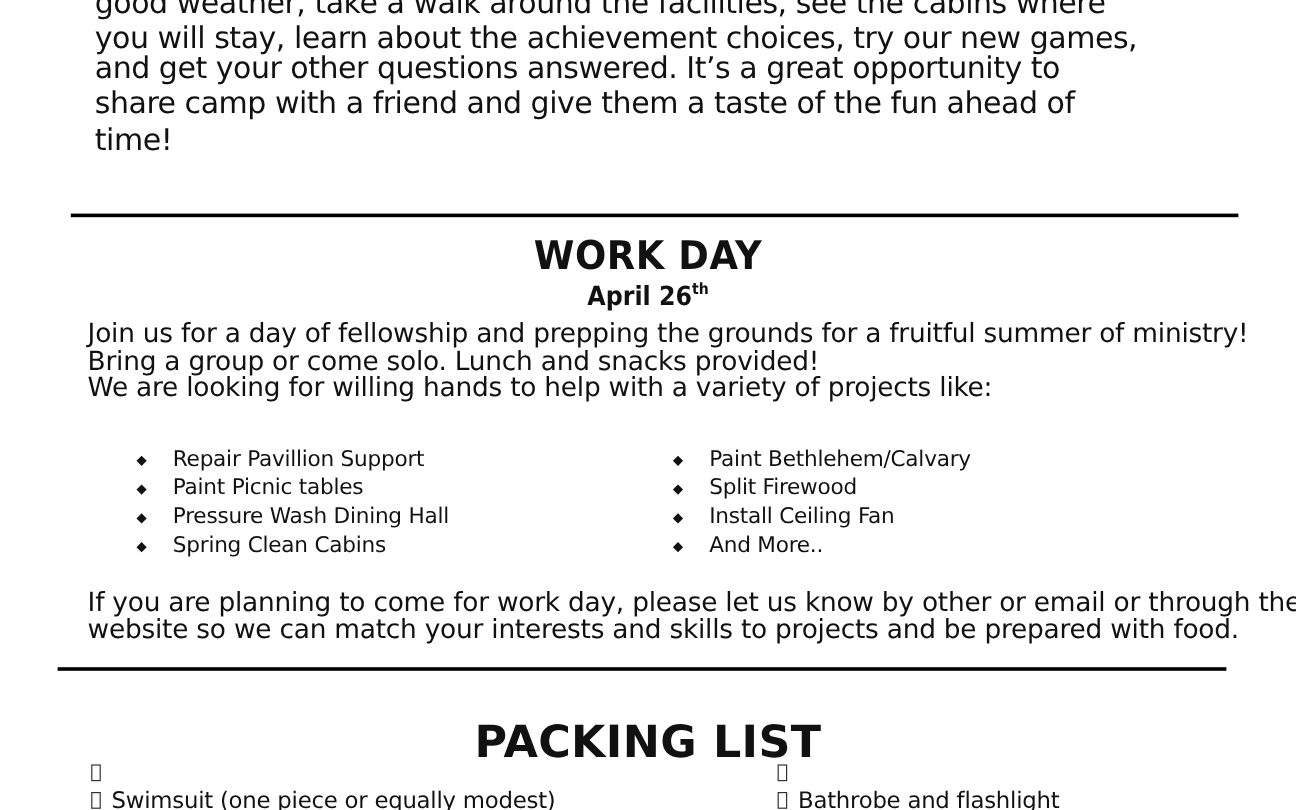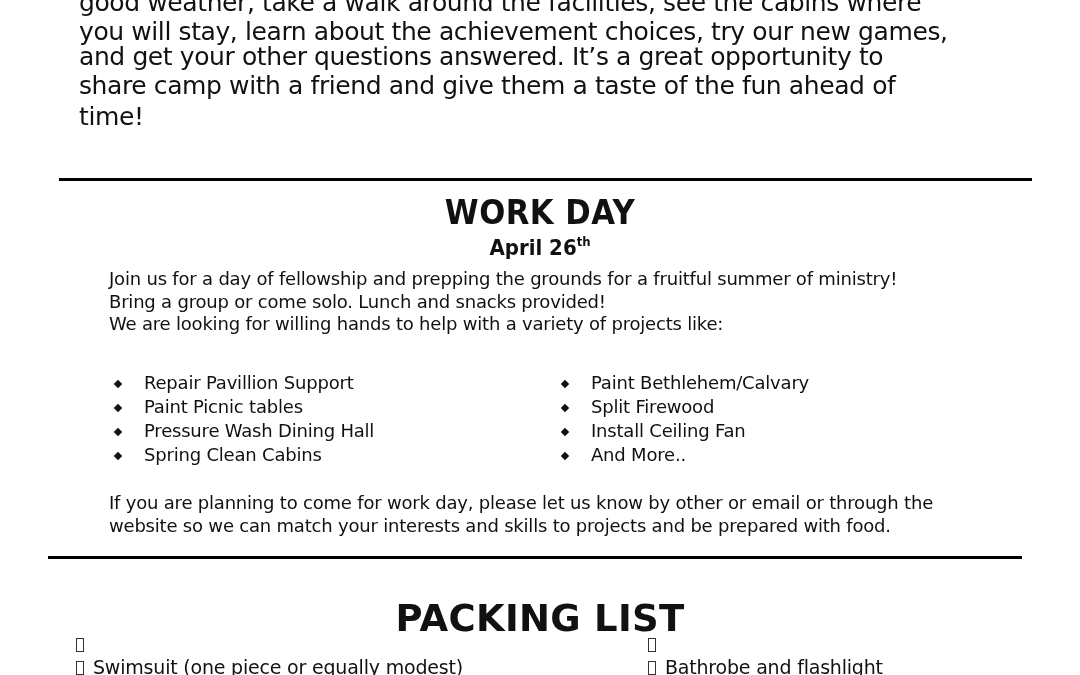--- a/index.html
+++ b/index.html
@@ -57,25 +57,24 @@
       transform: scaleX(0.9);
     }
     .workday-date sup {
       font-size: 13px;
       vertical-align: 9px;
       line-height: 0;
     }
     .body-line {
       position: absolute;
       left: 73px;
-      font-size: 18px;
+      font-size: 22px;
       line-height: 24px;
       white-space: nowrap;
       letter-spacing: -0.2px;
-      margin-left: 36px;
     }
     .bullet-item {
       position: absolute;
       font-size: 18px;
       line-height: 24px;
       white-space: nowrap;
       letter-spacing: -0.2px;
     }
     .bullet-item .diamond {
       display: inline-block;

